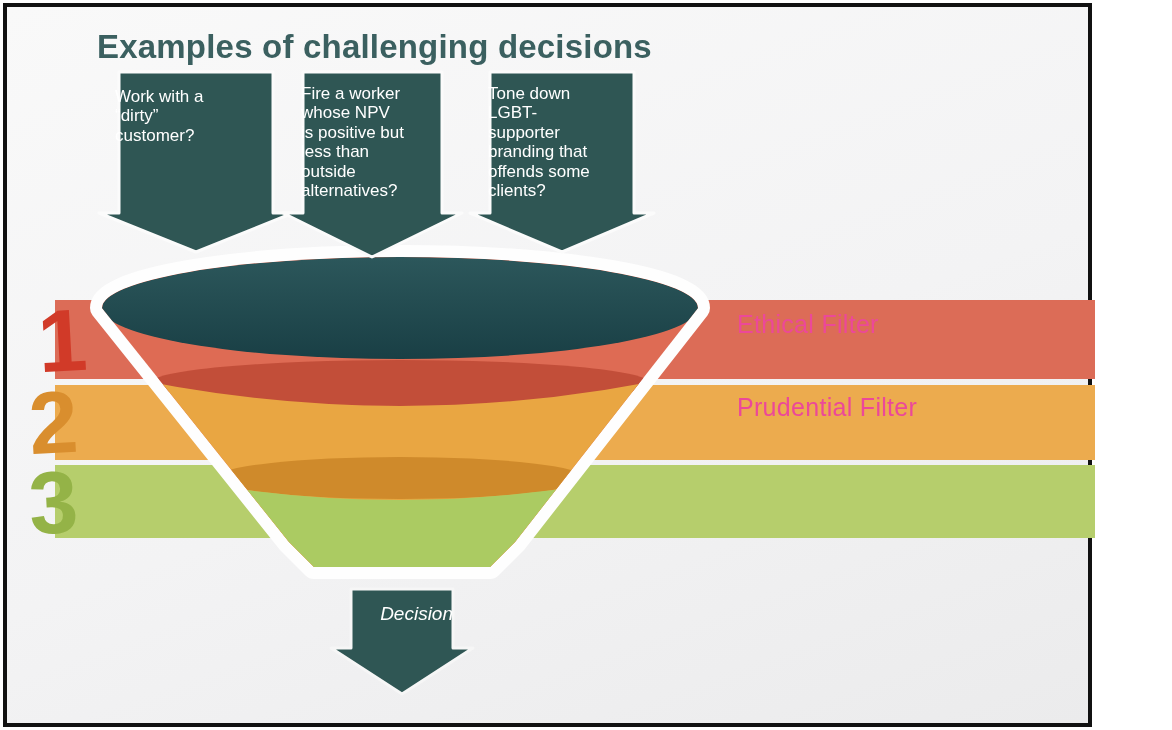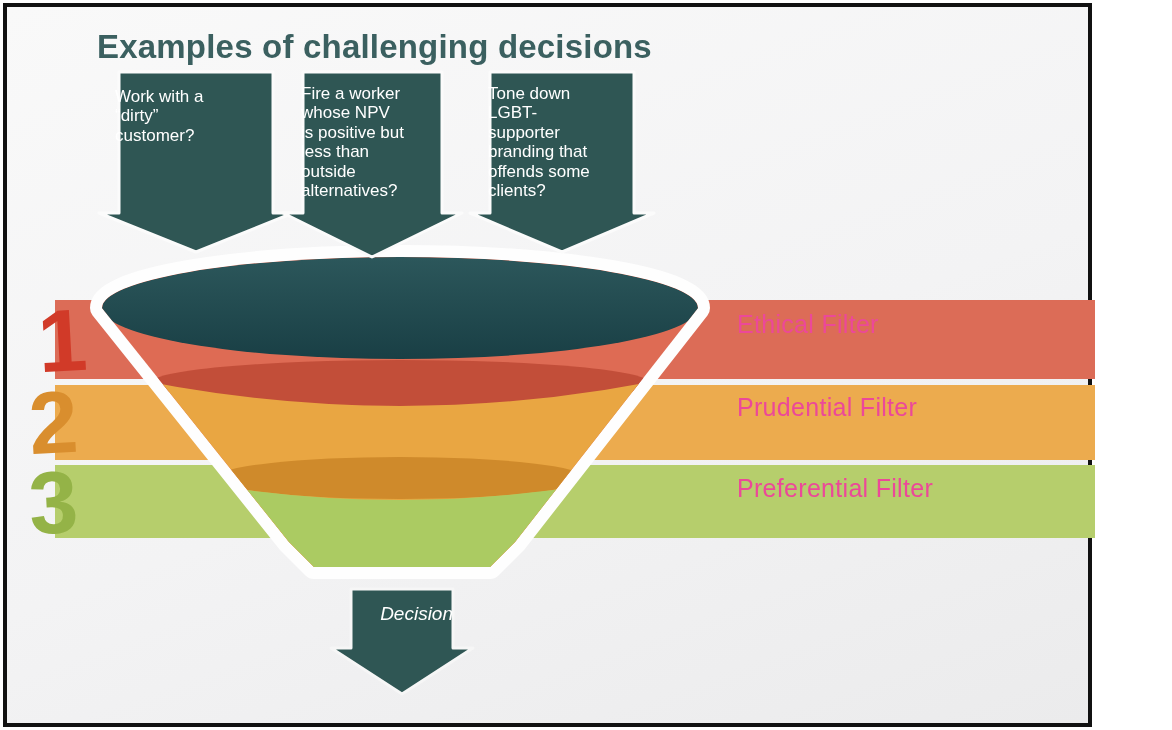--- a/index.html
+++ b/index.html
@@ -101,16 +101,15 @@
 less than
 outside
 alternatives?</div>
 
   <div class="txt step-num n1">1</div>
   <div class="txt step-num n2">2</div>
   <div class="txt step-num n3">3</div>
 
   <div class="txt filter-label f1">Ethical Filter</div>
   <div class="txt filter-label f2">Prudential Filter</div>
-  <div class="txt filter-label f3">Preferential Filter</div>
 
   <div class="txt decision-label">Decision</div>
 </div>
 
 </body></html>

